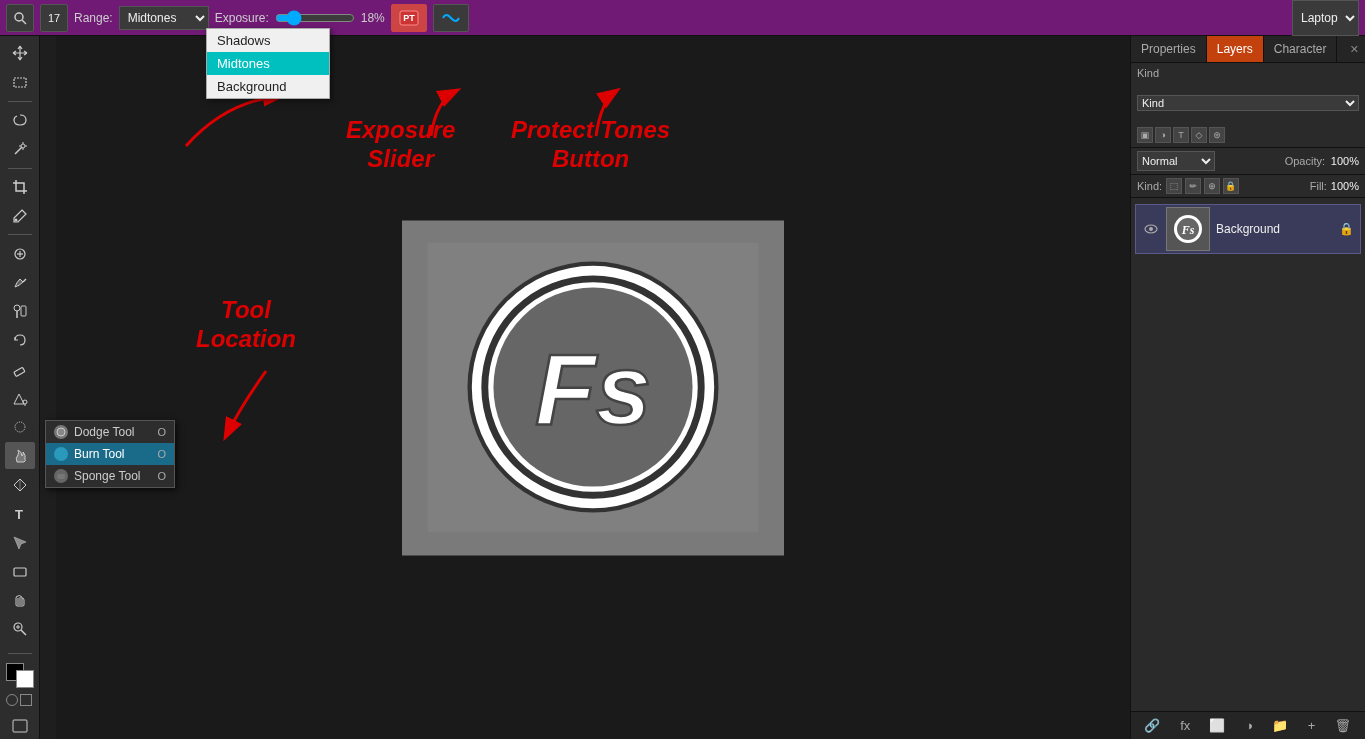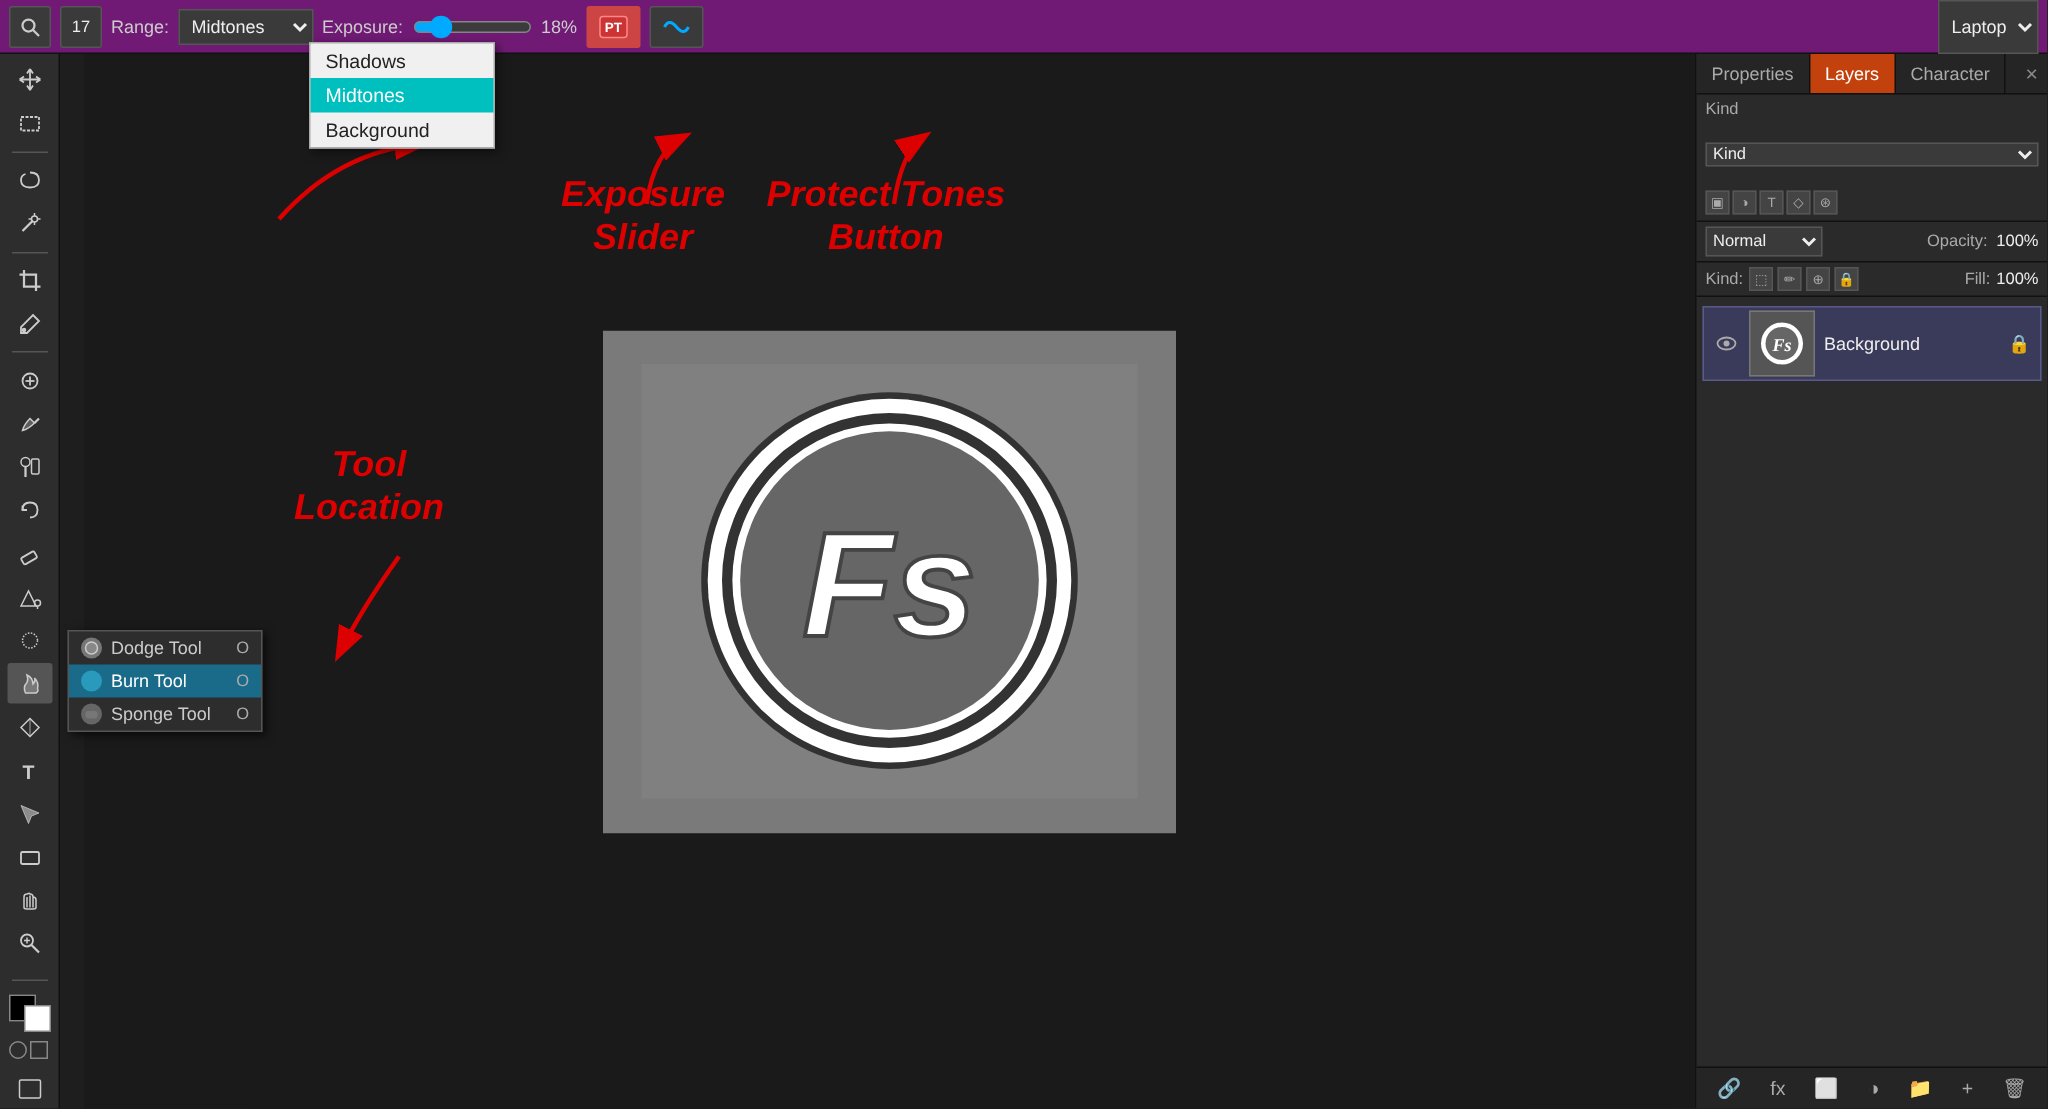--- a/index.html
+++ b/index.html
@@ -635,21 +635,21 @@
 
   <svg class="arrow-svg" style="top:45px; left:120px; width:120px; height:70px;" viewBox="0 0 120 70">
     <defs>
         <marker id="arrowhead1" markerWidth="8" markerHeight="8" refX="6" refY="3" orient="auto">
           <path d="M0,0 L0,6 L8,3 z" fill="#dd0000"></path>
         </marker>
       </defs>
     <path d="M10,65 Q50,20 105,15" stroke="#dd0000" stroke-width="3" fill="none" marker-end="url(#arrowhead1)"></path>
   </svg>
 
-  <div class="annotation" style="top: 80px; left: 290px; font-size:24px; font-style:italic;margin-left:28px;">
+  <div class="annotation" style="top: 80px; left: 290px; font-size:24px; font-style:italic;">
     Exposure<br>Slider
   </div>
   <svg class="arrow-svg" style="top:45px; left:340px; width:80px; height:60px;" viewBox="0 0 80 60">
     <defs>
         <marker id="arrowhead2" markerWidth="8" markerHeight="8" refX="6" refY="3" orient="auto">
           <path d="M0,0 L0,6 L8,3 z" fill="#dd0000"></path>
         </marker>
       </defs>
     <path d="M35,55 Q40,20 60,10" stroke="#dd0000" stroke-width="3" fill="none" marker-end="url(#arrowhead2)"></path>
   </svg>

